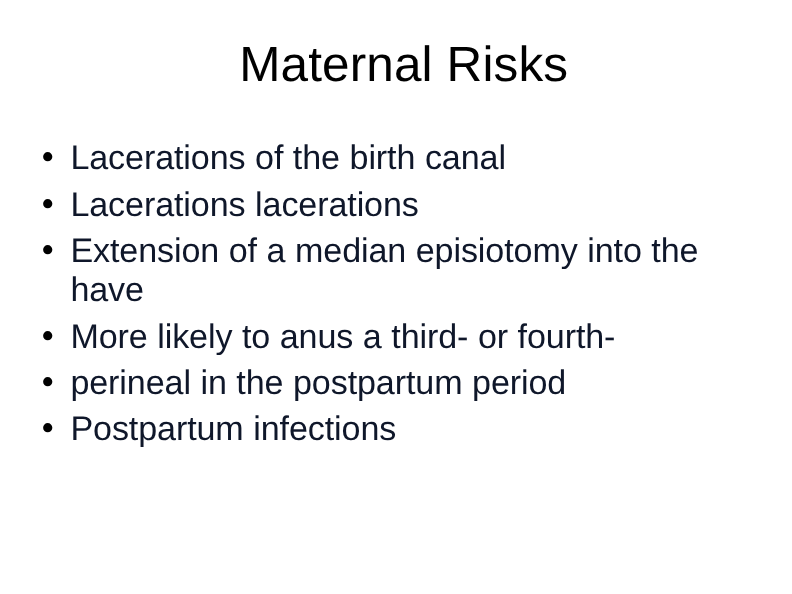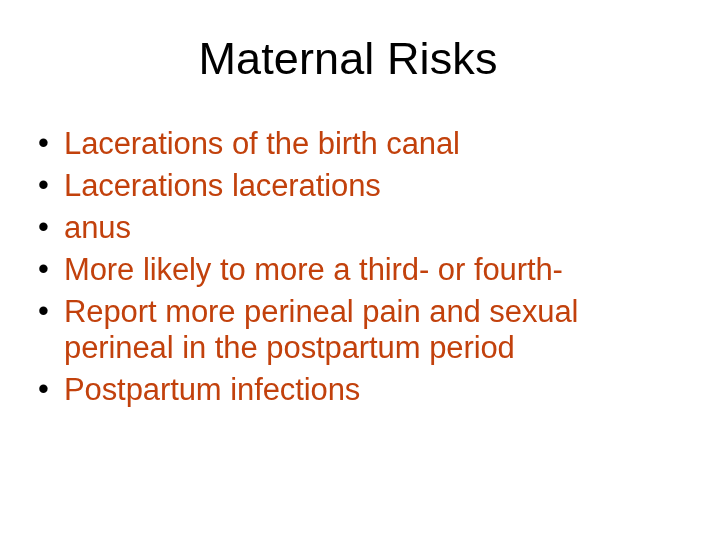--- a/index.html
+++ b/index.html
@@ -16,21 +16,21 @@
   }
   .slide {
     position: relative;
     width: 720px;
     height: 540px;
     background: #ffffff;
     box-sizing: border-box;
   }
   .slide-title {
     position: absolute;
-    left: 28px;
+    left: 47px;
     top: 33px;
     width: 640px;
     text-align: center;
     font-size: 45px;
     line-height: 52px;
     font-weight: 400;
     letter-spacing: 0.1px;
     color: #000000;
     white-space: nowrap;
   }
@@ -56,21 +56,21 @@
     line-height: 36px;
     text-align: left;
     color: #000000;
     position: relative;
     top: -1px;
   }
   .bullet-text {
     flex: 1 1 auto;
     font-size: 31px;
     line-height: 36px;
-    color: #c2410c;
+    color: #0f172a;
     letter-spacing: -0.1px;
     word-spacing: 0.2px;
   }
   .bullet-text .wrap-line {
     display: block;
   }
 </style>
 </head>
 <body>
 
@@ -90,35 +90,35 @@
     <li class="bullet-row">
       <span class="bullet-marker">•</span>
       <span class="bullet-text">
         <span class="wrap-line">Lacerations lacerations</span>
       </span>
     </li>
 
     <li class="bullet-row">
       <span class="bullet-marker">•</span>
       <span class="bullet-text">
-        <span class="wrap-line">anus</span>
+        <span class="wrap-line">Extension of a median episiotomy into the</span>
+        <span class="wrap-line">have</span>
       </span>
     </li>
 
     <li class="bullet-row">
       <span class="bullet-marker">•</span>
       <span class="bullet-text">
-        <span class="wrap-line">More likely to more a third- or fourth-</span>
+        <span class="wrap-line">More likely to anus a third- or fourth-</span>
       </span>
     </li>
 
     <li class="bullet-row">
       <span class="bullet-marker">•</span>
       <span class="bullet-text">
-        <span class="wrap-line">Report more perineal pain and sexual</span>
         <span class="wrap-line">perineal in the postpartum period</span>
       </span>
     </li>
 
     <li class="bullet-row">
       <span class="bullet-marker">•</span>
       <span class="bullet-text">
         <span class="wrap-line">Postpartum infections</span>
       </span>
     </li>

